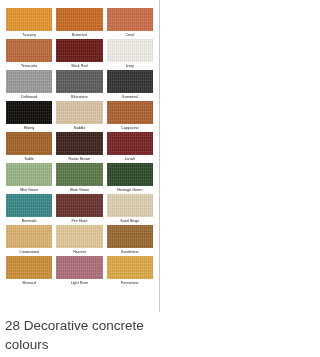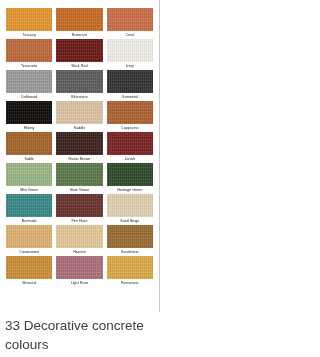--- a/index.html
+++ b/index.html
@@ -191,13 +191,13 @@
         <div class="swatch-chip" style="background: rgb(176, 112, 122);"></div>
         <div class="swatch-label">Light Rose</div>
       </div>
       <div class="swatch-cell">
         <div class="swatch-chip" style="background: rgb(223, 172, 70);"></div>
         <div class="swatch-label">Formstone</div>
       </div>
     </div>
 </div>
 
-<div id="caption">33 Decorative concrete colours</div>
+<div id="caption">28 Decorative concrete colours</div>
 
 </body></html>

